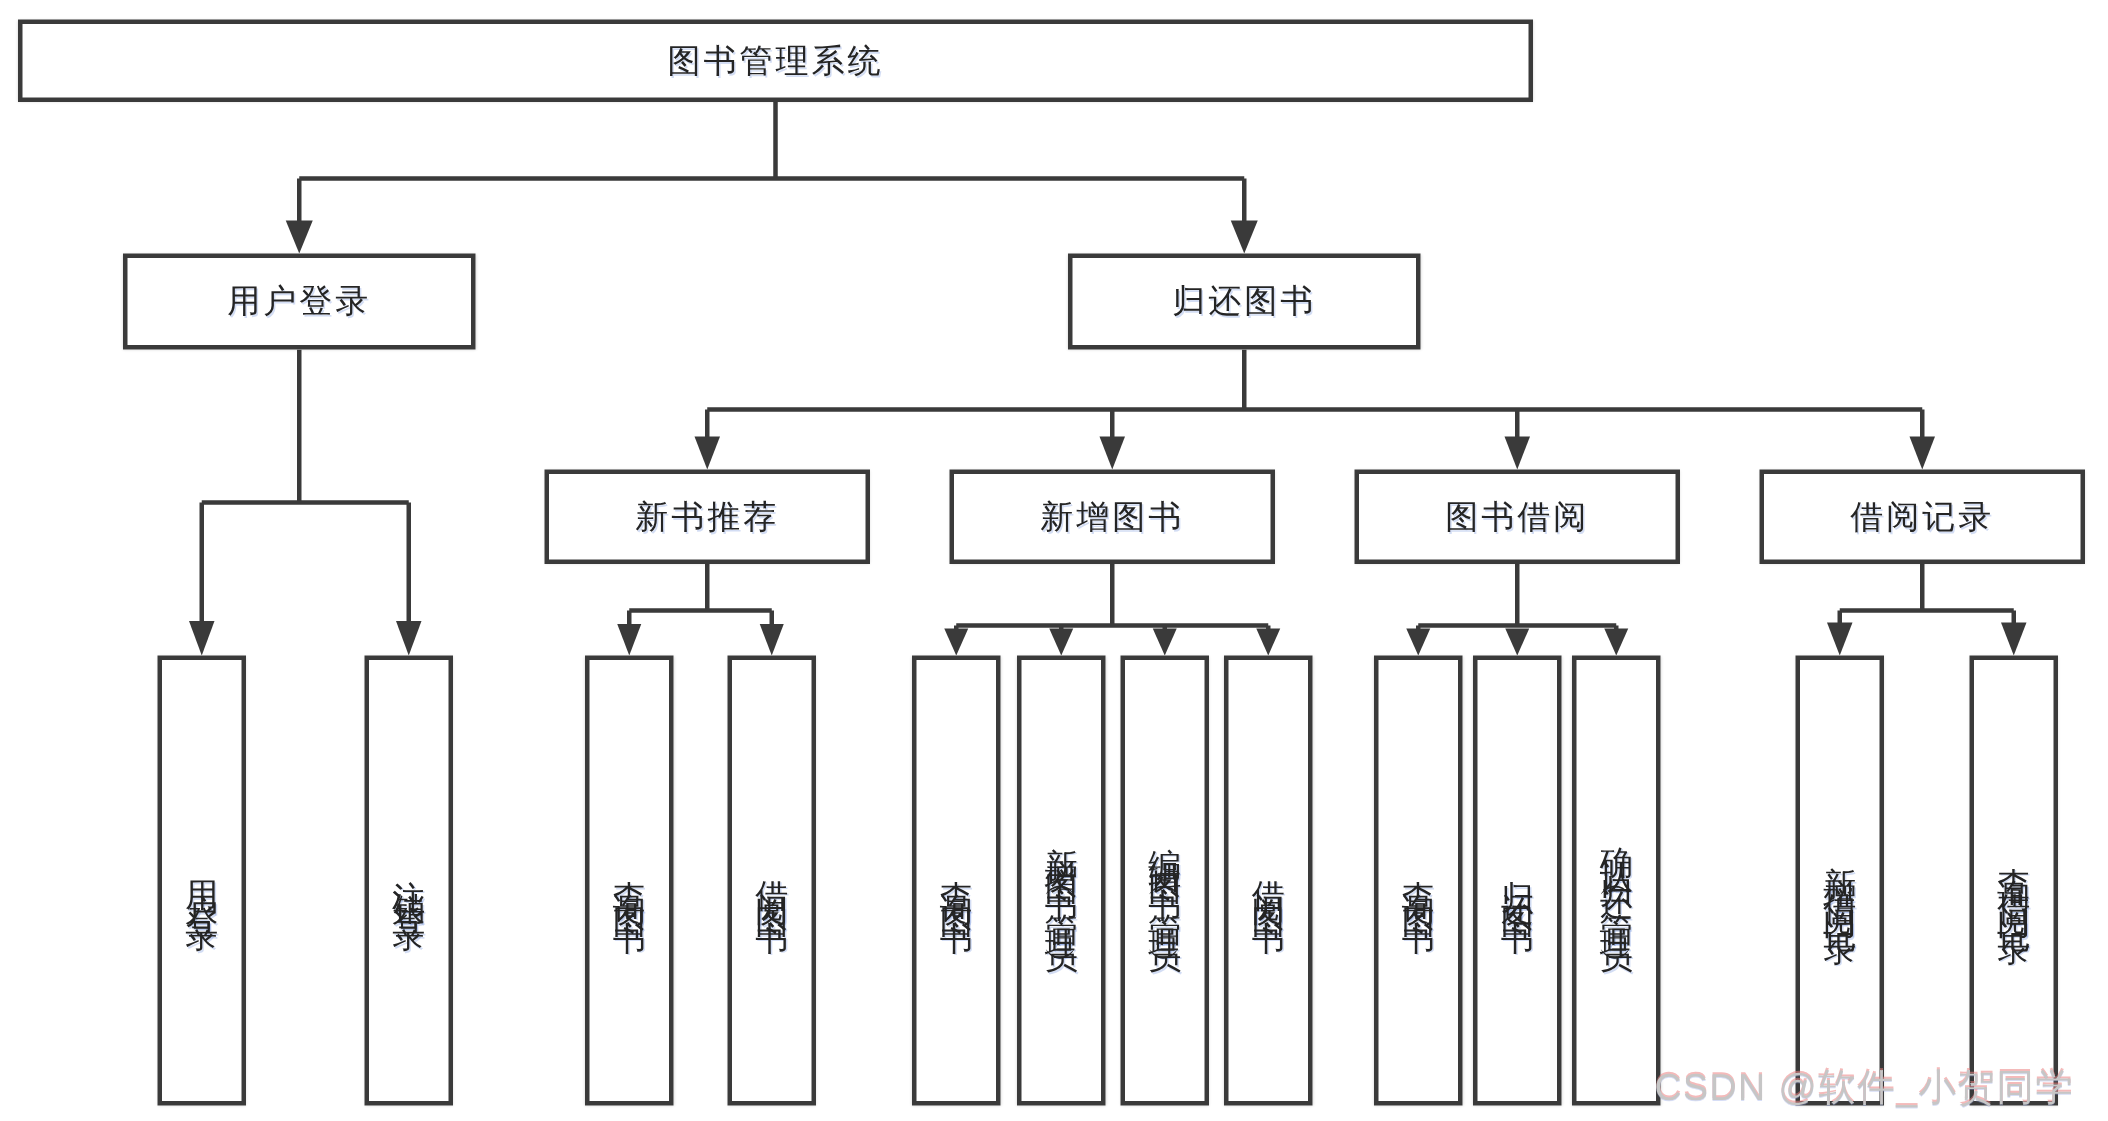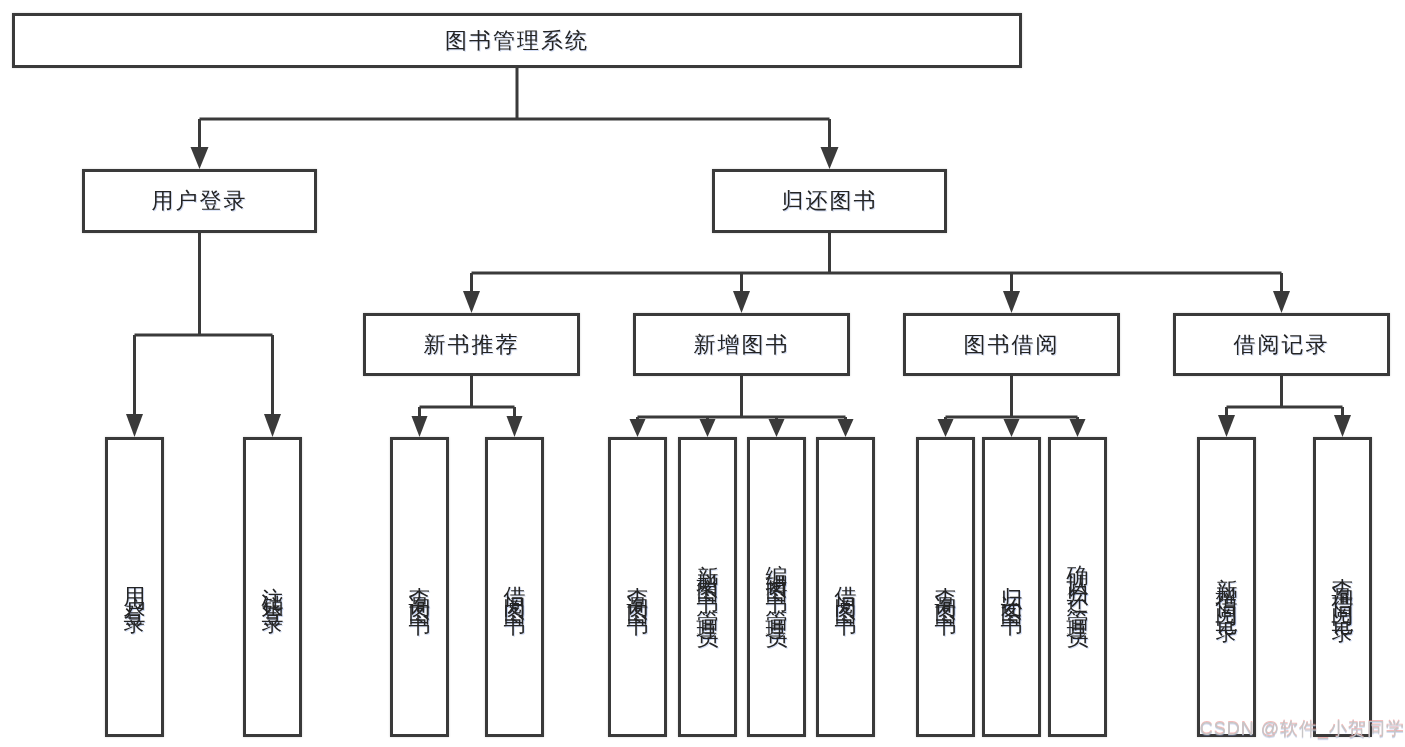--- a/index.html
+++ b/index.html
@@ -30,22 +30,22 @@
   .leaf .vtext{
     writing-mode:vertical-rl;
     text-orientation:mixed;
     line-height:1;
     font-size:22px;
     letter-spacing:9px;
     white-space:nowrap;
   }
   .watermark{
     position:absolute;
-    right:0;bottom:6px;
-    font-size:18px;
+    right:22px;bottom:6px;
+    font-size:25px;
     letter-spacing:1px;
     color:#c6c6c6;
     text-shadow:0 -1px 0 rgba(235,130,130,0.55), 0 1px 0 rgba(140,160,230,0.35);
     z-index:5;
     pointer-events:none;
   }
 </style>
 </head>
 <body>
 

